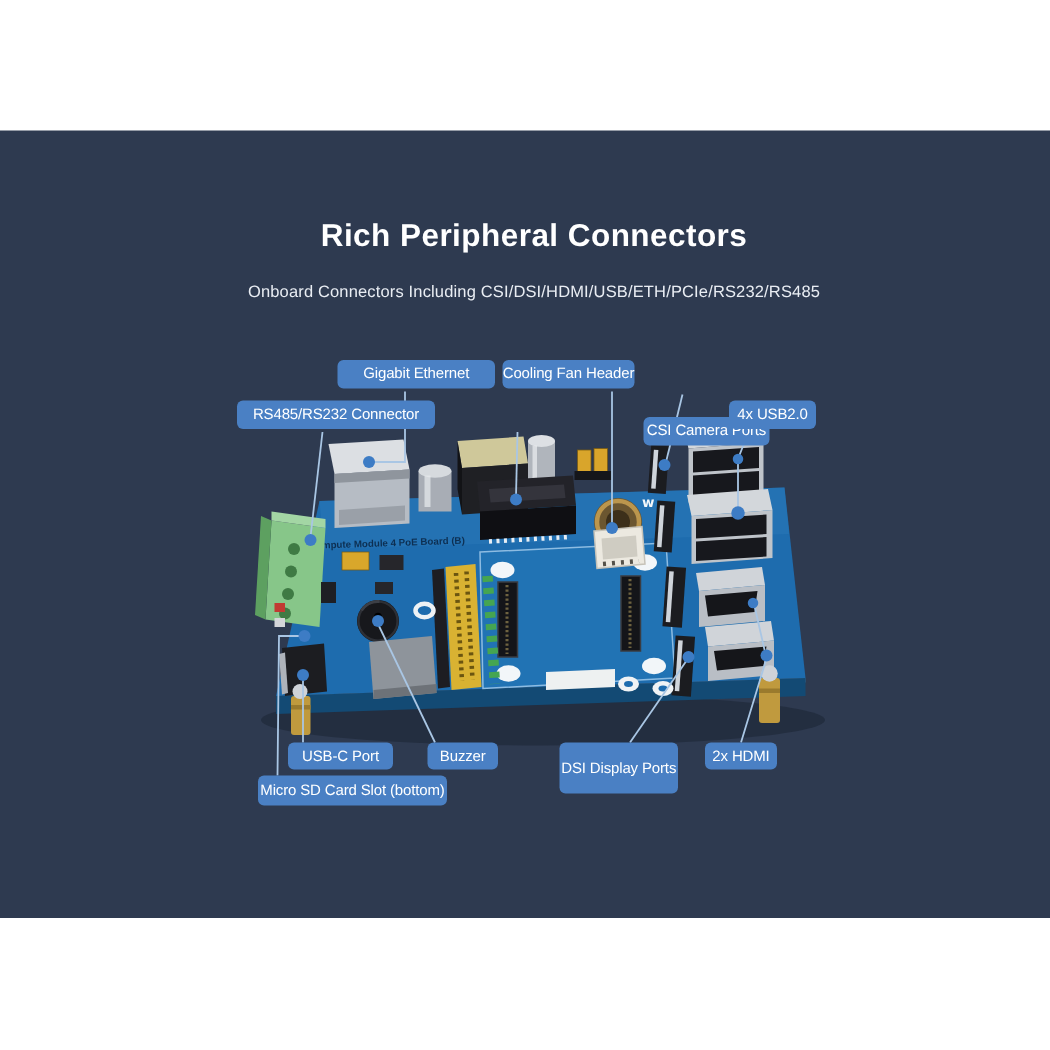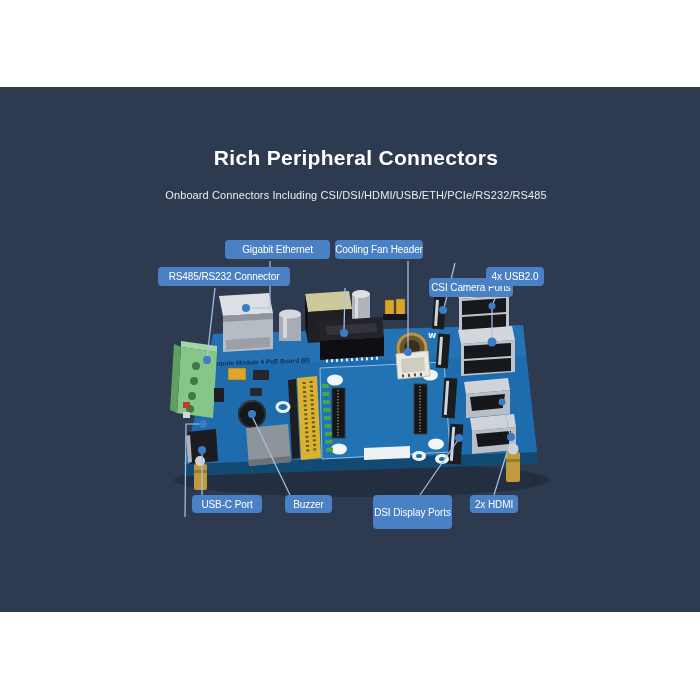--- a/index.html
+++ b/index.html
@@ -276,14 +276,15 @@
 
   <div class="callout co-rs485">RS485/RS232 Connector</div>
   <div class="callout co-gigabit">Gigabit Ethernet</div>
   <div class="callout co-fan">Cooling Fan Header</div>
   <div class="callout co-csi">CSI Camera Ports</div>
   <div class="callout co-usb2">4x USB2.0</div>
   <div class="callout co-usbc">USB-C Port</div>
   <div class="callout co-buzzer">Buzzer</div>
   <div class="callout co-dsi">DSI Display Ports</div>
   <div class="callout co-hdmi">2x HDMI</div>
+  <div class="callout co-microsd">Micro SD Card Slot (bottom)</div>
 
 </div>
 
 </body></html>

